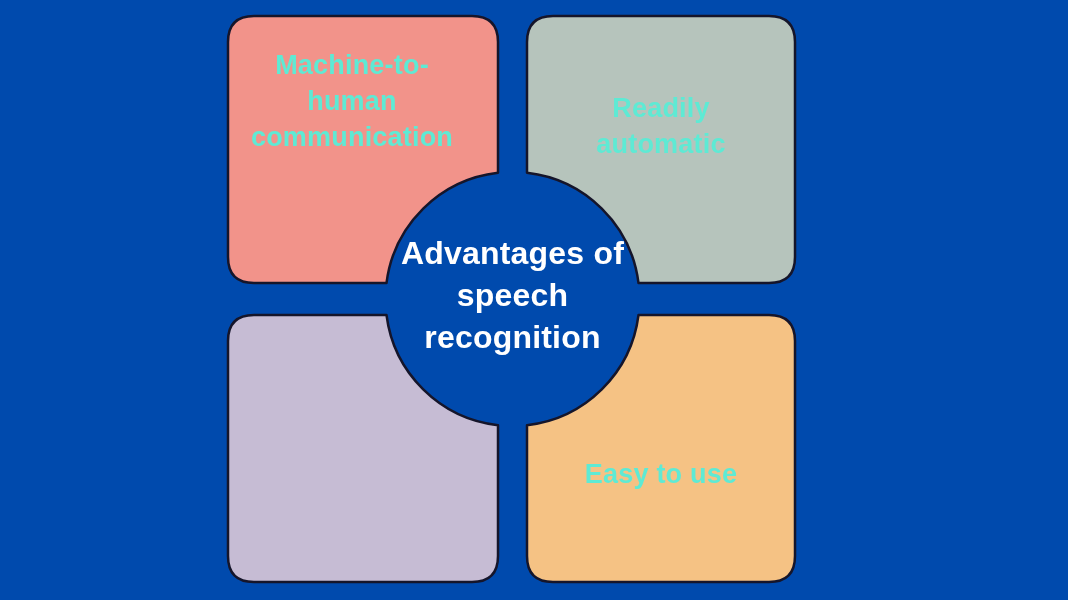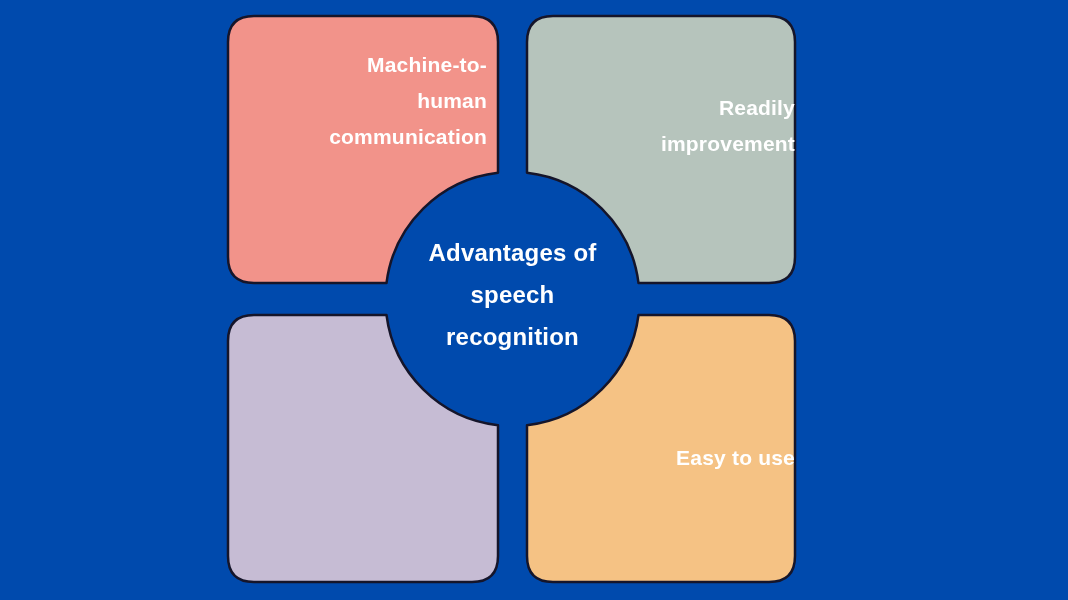--- a/index.html
+++ b/index.html
@@ -15,42 +15,42 @@
     font-family: "Liberation Sans", sans-serif;
   }
   .stage svg {
     position: absolute;
     left: 0;
     top: 0;
   }
   .card-label {
     position: absolute;
     box-sizing: border-box;
-    text-align: right;
+    text-align: center;
     white-space: pre-line;
     font-weight: 700;
-    font-size: 21px;
+    font-size: 27px;
     line-height: 36px;
-    color: #ffffff;
+    color: #5eead4;
     letter-spacing: 0.2px;
   }
   .card-label.tl { left: 217px; top: 16px;  width: 270px; height: 267px; padding-top: 31px; }
   .card-label.tr { left: 527px; top: 16px;  width: 268px; height: 267px; padding-top: 74px; }
   .card-label.bl { left: 217px; top: 315px; width: 270px; height: 267px; padding-top: 91px; }
-  .card-label.br { left: 527px; top: 315px; width: 268px; height: 267px; padding-top: 125px; }
+  .card-label.br { left: 527px; top: 331px; width: 268px; height: 267px; padding-top: 125px; }
   .hub-label {
     position: absolute;
     left: 382px; top: 172px;
     width: 261px; height: 254px;
     box-sizing: border-box;
     padding-top: 60px;
     text-align: center;
     white-space: pre-line;
     font-weight: 700;
-    font-size: 24px;
+    font-size: 32px;
     line-height: 42px;
     color: #FFFFFF;
     letter-spacing: 0.2px;
   }
 </style>
 </head>
 <body>
 
 <div class="stage">
 
@@ -65,21 +65,21 @@
     <path d="M 254 315 H 386.5 A 127 127 0 0 0 498 425.2 V 556 Q 498 582 472 582 H 254 Q 228 582 228 556 V 341 Q 228 315 254 315 Z" stroke-width="2.5" stroke-linejoin="round" fill="#C6BCD4" stroke="#15152A"></path>
 
     <path d="M 638.5 315 H 769 Q 795 315 795 341 V 556 Q 795 582 769 582 H 553 Q 527 582 527 556 V 425.2 A 127 127 0 0 0 638.5 315 Z" stroke-width="2.5" stroke-linejoin="round" fill="#F5C284" stroke="#15152A"></path>
   </svg>
 
   <div class="card-label tl">Machine-to-
 human
 communication</div>
 
   <div class="card-label tr">Readily
-improvement</div>
+automatic</div>
 
 
   <div class="card-label br">Easy to use</div>
 
   <div class="hub-label">Advantages of
 speech
 recognition</div>
 
 </div>
 

